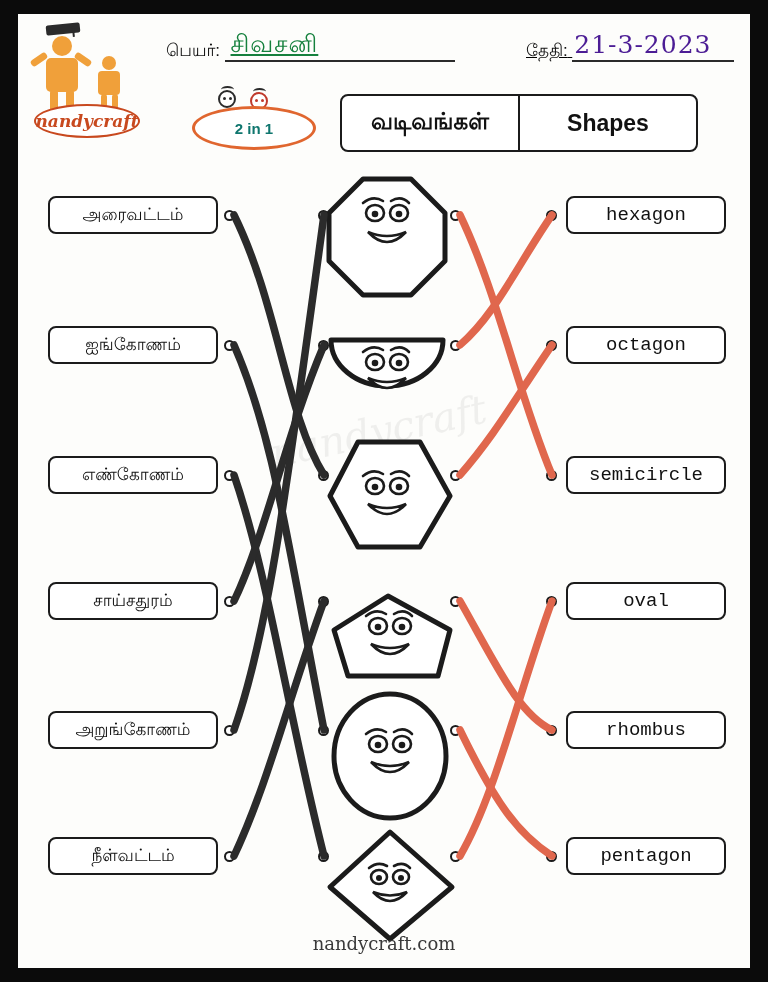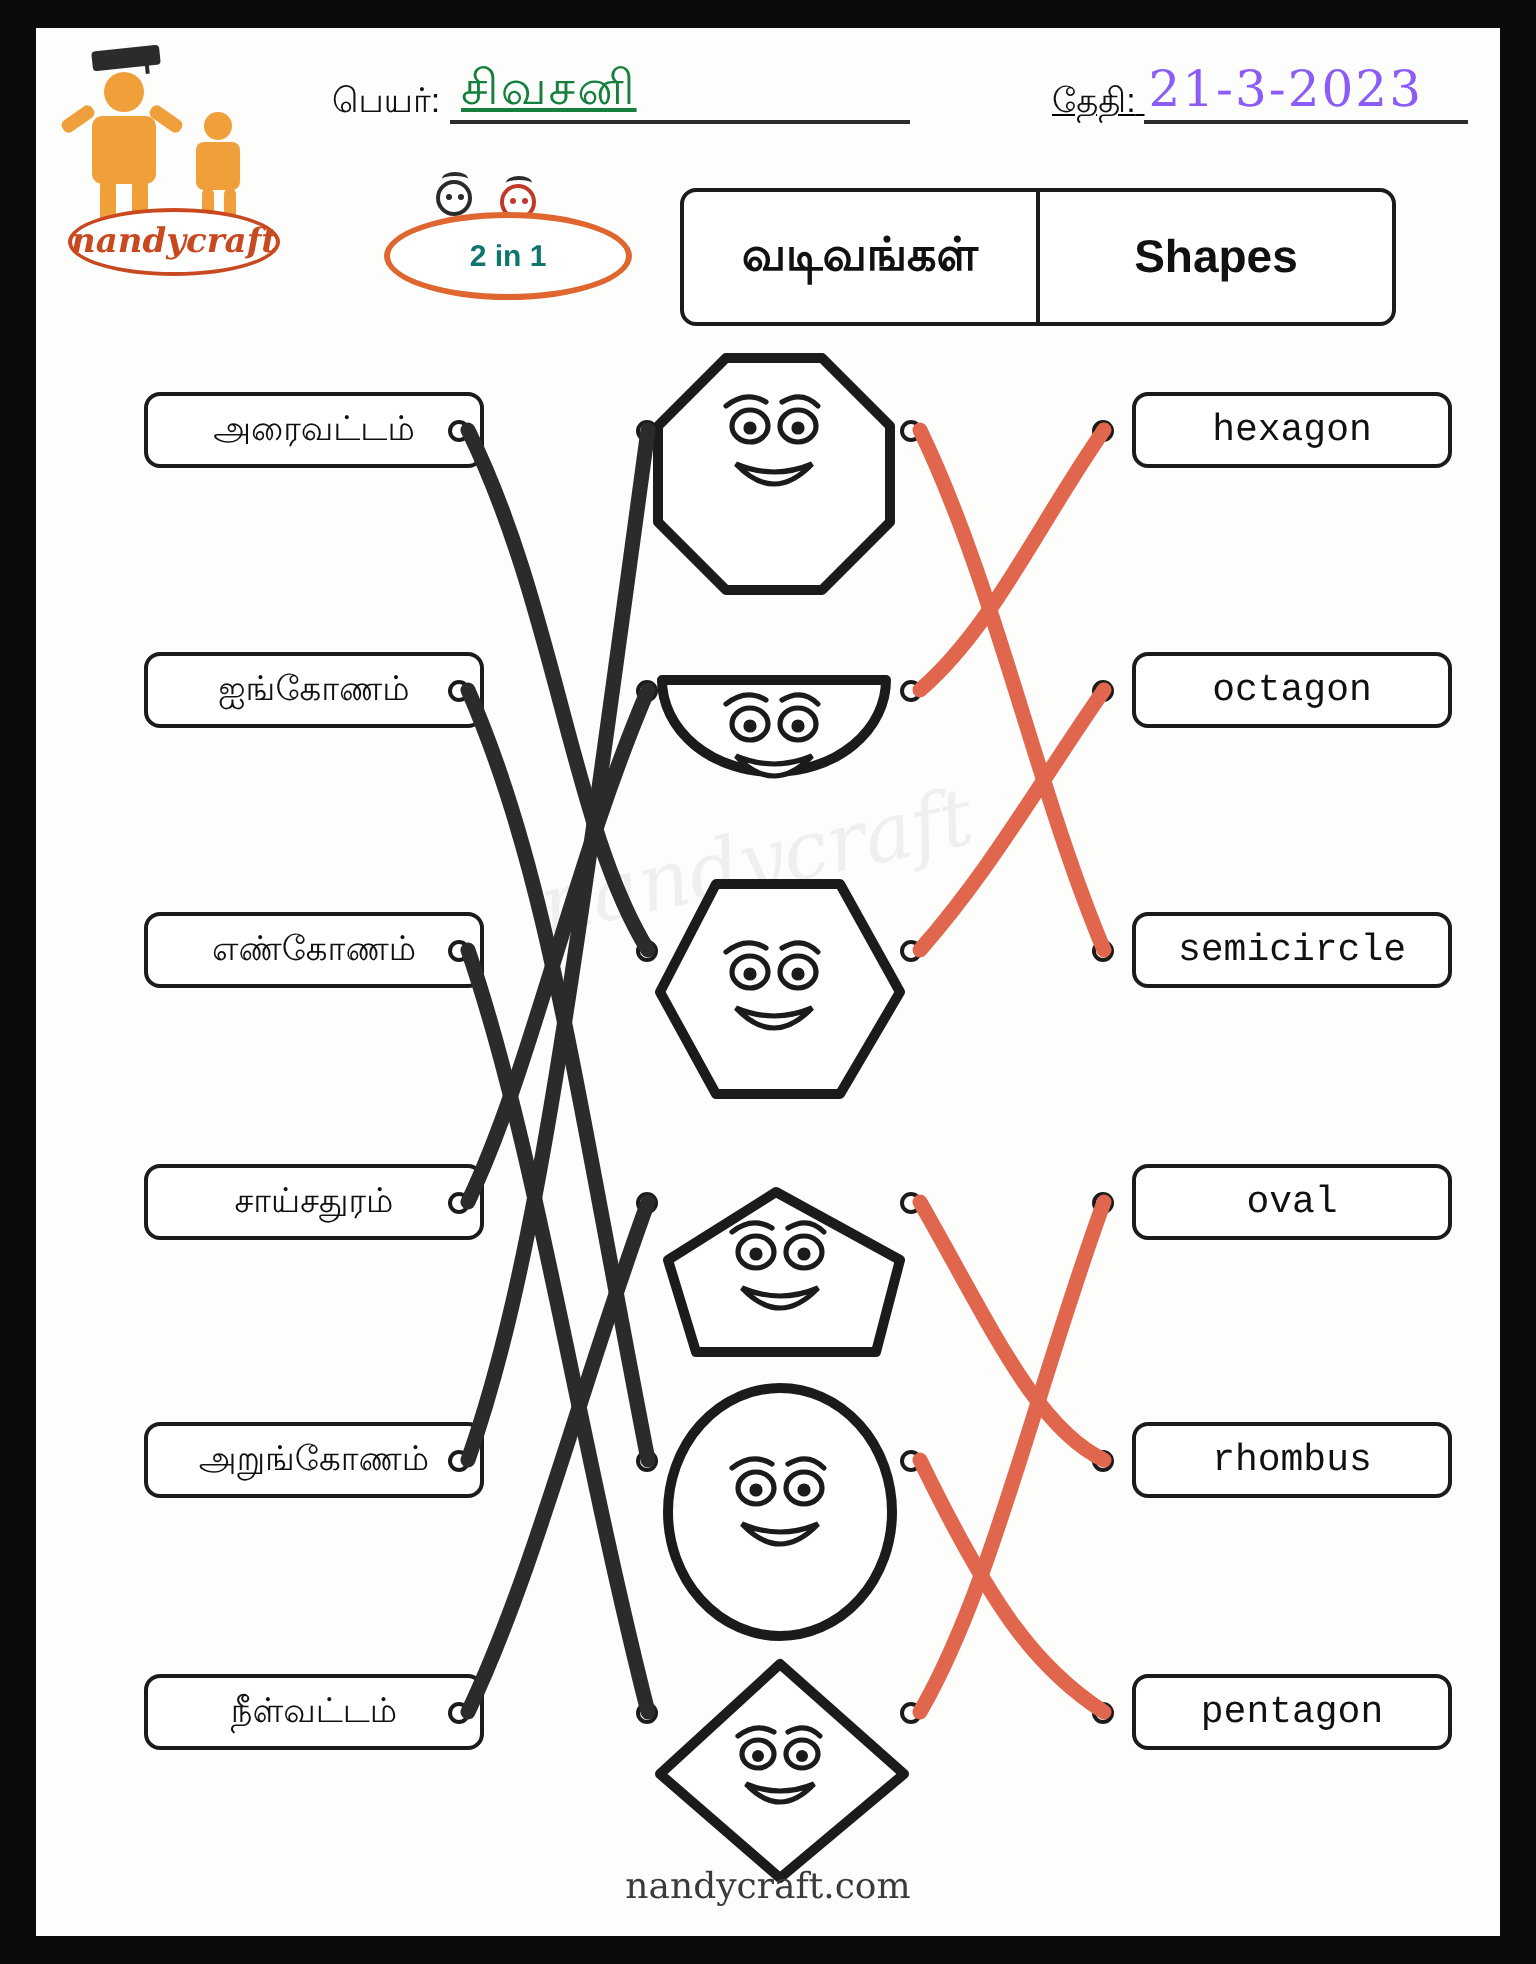--- a/index.html
+++ b/index.html
@@ -59,21 +59,21 @@
   .hand {
     font-family:"DejaVu Serif", serif; font-size: 24px; color:#15803d;
     position:absolute; left: 6px; top: -6px; letter-spacing: 1px; text-decoration: underline;
   }
   .date-row { position:absolute; left: 508px; top: 20px; text-decoration: underline; }
   .date-line {
     display:inline-block; border-bottom: 2px solid #2b2b2b;
     width: 162px; height: 28px; vertical-align: bottom; position:relative;
   }
   .hand-date {
-    font-family:"DejaVu Serif", serif; font-size: 25px; color:#8b5cf6;
+    font-family:"DejaVu Serif", serif; font-size: 25px; color:#4c1d95;
     position:absolute; left: 2px; top: -4px; letter-spacing: 1px;
   }
 
   
   .badge {
     position:absolute; left: 168px; top: 74px; width: 136px; height: 62px;
   }
   .badge .plate {
     position:absolute; left: 6px; top: 18px; width: 124px; height: 44px;
     border: 3px solid #e0662f; border-radius: 50%; background:#fff;
@@ -84,37 +84,37 @@
   .kid .head { position:absolute; left:4px; top:0; width:18px; height:18px; border:2px solid #2b2b2b; border-radius:50%; background:#fff;}
   .kid .eye { position:absolute; width:3px; height:3px; background:#2b2b2b; border-radius:50%; top:7px;}
   .kid .eye.l{left:9px;} .kid .eye.r{left:15px;}
   .kid .hair { position:absolute; left:7px; top:-4px; width:13px; height:7px; border-top:2px solid #2b2b2b; border-radius:50% 50% 0 0;}
   .kid.k1 { left: 28px; top: 2px; }
   .kid.k2 { left: 60px; top: 4px; }
   .kid.k2 .head { border-color:#c0392b; }
   .kid.k2 .eye { background:#c0392b; }
 
   .title-box {
-    position:absolute; left: 322px; top: 80px; width: 358px; height: 69px;
+    position:absolute; left: 322px; top: 80px; width: 358px; height: 58px;
     border: 2.5px solid #1b1b1b; border-radius: 8px; background:#fff;
     display:flex;
   }
   .title-box .cell {
     flex: 1; display:flex; align-items:center; justify-content:center;
     font-size: 23px; font-weight: bold; color:#111;
   }
   .title-box .cell.left { border-right: 2.5px solid #1b1b1b; }
 
   
   .word-box {
     position:absolute; border: 2px solid #1b1b1b; border-radius: 8px;
     background:#fff; display:flex; align-items:center; justify-content:center;
     font-size: 17px; color:#111; height: 38px;
   }
-  .word-box.left { left: 30px; width: 170px; margin-left: 24px; }
+  .word-box.left { left: 30px; width: 170px; }
   .word-box.right { left: 548px; width: 160px; font-size: 19px; font-family: Liberation Mono, monospace; }
 
   .dot {
     position:absolute; width: 11px; height: 11px; border-radius:50%;
     background:#fff; border: 2px solid #1b1b1b;
   }
 
   
   svg.overlay { position:absolute; left:0; top:0; width: 732px; height: 954px; pointer-events:none; }
 

